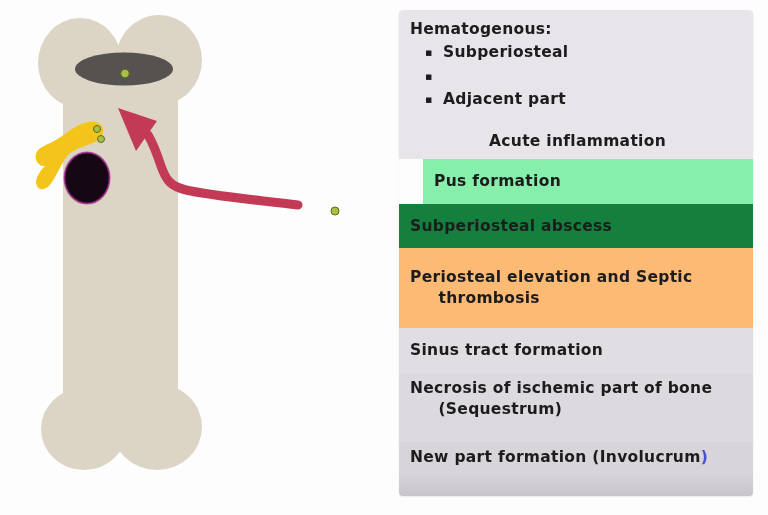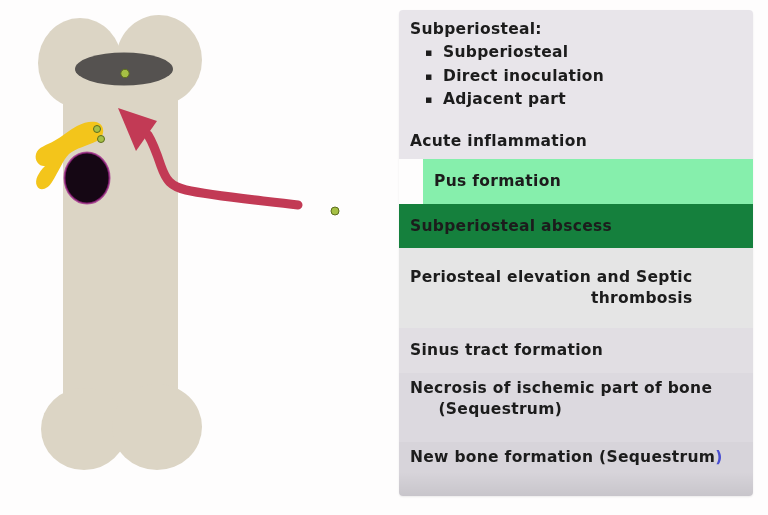--- a/index.html
+++ b/index.html
@@ -51,21 +51,21 @@
   .bullet-row {
     display: flex;
     line-height: 23.5px;
   }
   .bullet-glyph {
     width: 18px;
     margin-left: 15px;
     font-size: 11px;
     line-height: 23.5px;
   }
-  .acute-row { margin-top: 18px; line-height: 22px; }
+  .acute-row { margin-top: 18px; line-height: 22px; text-align: center; }
   .gradient-bottom {
     background-image: linear-gradient(to bottom, rgba(0,0,0,0) 55%, rgba(0,0,0,0.07) 100%);
   }
 </style>
 </head>
 <body>
 
 <div class="slide">
 
   <svg class="illustration" viewBox="0 0 390 515" xmlns="http://www.w3.org/2000/svg">
@@ -100,46 +100,45 @@
                C156,151 153,143 148,135" fill="none" stroke="#c23a55" stroke-width="9" stroke-linecap="round" stroke-linejoin="round"></path>
       <polygon points="118,108 157,121 136,151"></polygon>
     </g>
 
     <circle cx="335" cy="211" r="4" stroke="#5c6d1d" stroke-width="1" fill="#a6c045"></circle>
   </svg>
 
   <div class="panel">
 
     <div class="band b1" style="background-color: rgb(232, 229, 234);">
-      <div class="title-row">Subperiosteal:</div>
+      <div class="title-row">Hematogenous:</div>
       <div class="bullet-row">
         <span class="bullet-glyph">▪</span>
         <span>Subperiosteal</span>
       </div>
       <div class="bullet-row">
         <span class="bullet-glyph">▪</span>
-        <span>Direct inoculation</span>
       </div>
       <div class="bullet-row">
         <span class="bullet-glyph">▪</span>
         <span>Adjacent part</span>
       </div>
       <div class="acute-row">Acute inflammation</div>
     </div>
 
     <div class="band b2 stage-center" style="background-color: #86efac; margin-left: 24px;">Pus formation</div>
 
     <div class="band b3 stage-center" style="background-color: #15803d;">Subperiosteal abscess</div>
 
-    <div class="band b4 stage-center" style="background-color: #e5e5e5; text-align: right;">Periosteal elevation and Septic
+    <div class="band b4 stage-center" style="background-color: #fdba74;">Periosteal elevation and Septic
      thrombosis</div>
 
     <div class="band b5 stage-center" style="background-color: rgb(225, 222, 227);">Sinus tract formation</div>
 
     <div class="band b6 stage-top" style="background-color: rgb(220, 217, 223);">Necrosis of ischemic part of bone
      (Sequestrum)</div>
 
     <div class="band b7 stage-top gradient-bottom" style="background-color: rgb(215, 212, 218);">
-      <span>New bone formation (Sequestrum</span><span style="color: rgb(74, 79, 210);">)</span>
+      <span>New part formation (Involucrum</span><span style="color: rgb(74, 79, 210);">)</span>
     </div>
 
   </div>
 </div>
 
 </body></html>

